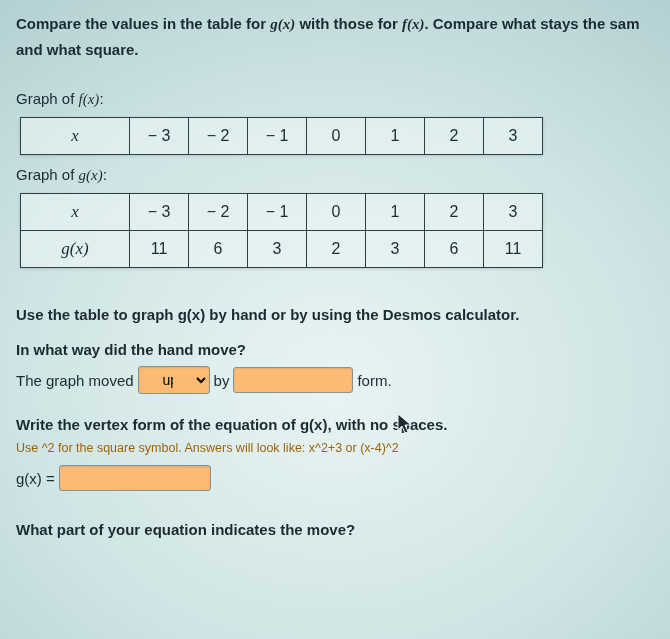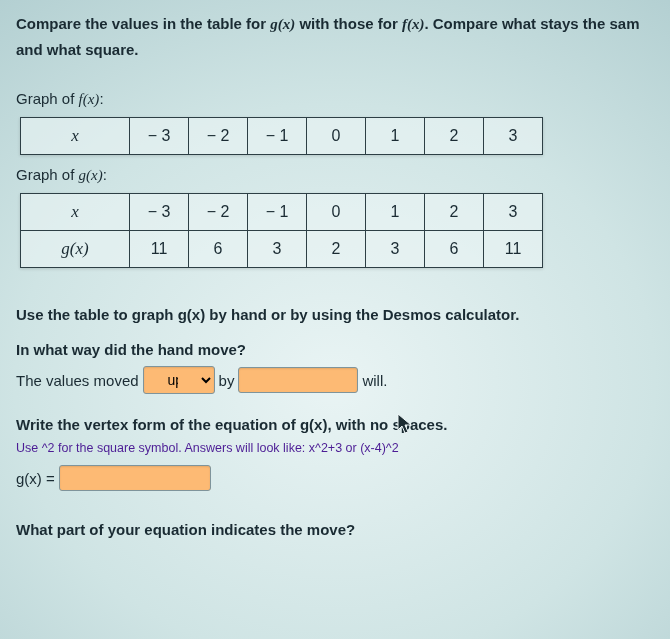--- a/index.html
+++ b/index.html
@@ -42,21 +42,21 @@
     border: 1px solid #7f949b;
     border-radius: 3px;
     background: #fdba74;
     font-size: 14px;
     padding: 4px 20px;
     box-shadow: inset 0 1px 2px rgba(0,0,0,0.1);
   }
   select.fld { width: 72px; }
   input.short { width: 78px; }
   input.med { width: 110px; }
-  .subhint { font-size: 12.5px; color: #4c1d95; margin-top: 2px; }
+  .subhint { font-size: 12.5px; color: #a16207; margin-top: 2px; }
   .cursor {
     position: absolute;
     pointer-events: none;
   }
 </style>
 </head>
 <body>
 
 <div class="line bold">
   <span>Compare the values in the table for </span><span class="mathit">g(x)</span><span> with those for </span><span class="mathit">f(x)</span><span>. Compare what stays the sam</span>
@@ -108,25 +108,25 @@
     <td class="val">6</td>
     <td class="val">11</td>
   </tr>
 </tbody>
   </table>
 
 <div class="sentence bold" style="margin-top:38px">Use the table to graph g(x) by hand or by using the Desmos calculator.</div>
 
 <div class="sentence bold" style="margin-top:18px">In what way did the hand move?</div>
 <div class="row-inline">
-  <span>The values moved</span>
+  <span>The graph moved</span>
   <select class="fld" id="dirsel"><option value="up">up</option><option value="down">down</option><option value="left">left</option><option value="right">right</option></select>
   <span>by</span>
   <input class="fld short" type="text" value="" style="">
-  <span>will.</span>
+  <span>form.</span>
 </div>
 
 <div style="position:relative">
   <div class="sentence bold" style="margin-top:22px">Write the vertex form of the equation of g(x), with no spaces.</div>
   <svg class="cursor" width="18" height="24" viewBox="0 0 18 24" style="left:380px; top:-4px;">
     <path d="M2 2 L2 18 L6 14 L9 21 L12 20 L9 13 L15 13 Z" fill="#1b2b31" stroke="#eef6f6" stroke-width="1"></path>
   </svg>
 </div>
 <div class="subhint">Use ^2 for the square symbol. Answers will look like: x^2+3 or (x-4)^2</div>
 <div class="row-inline" style="margin-top:10px">

